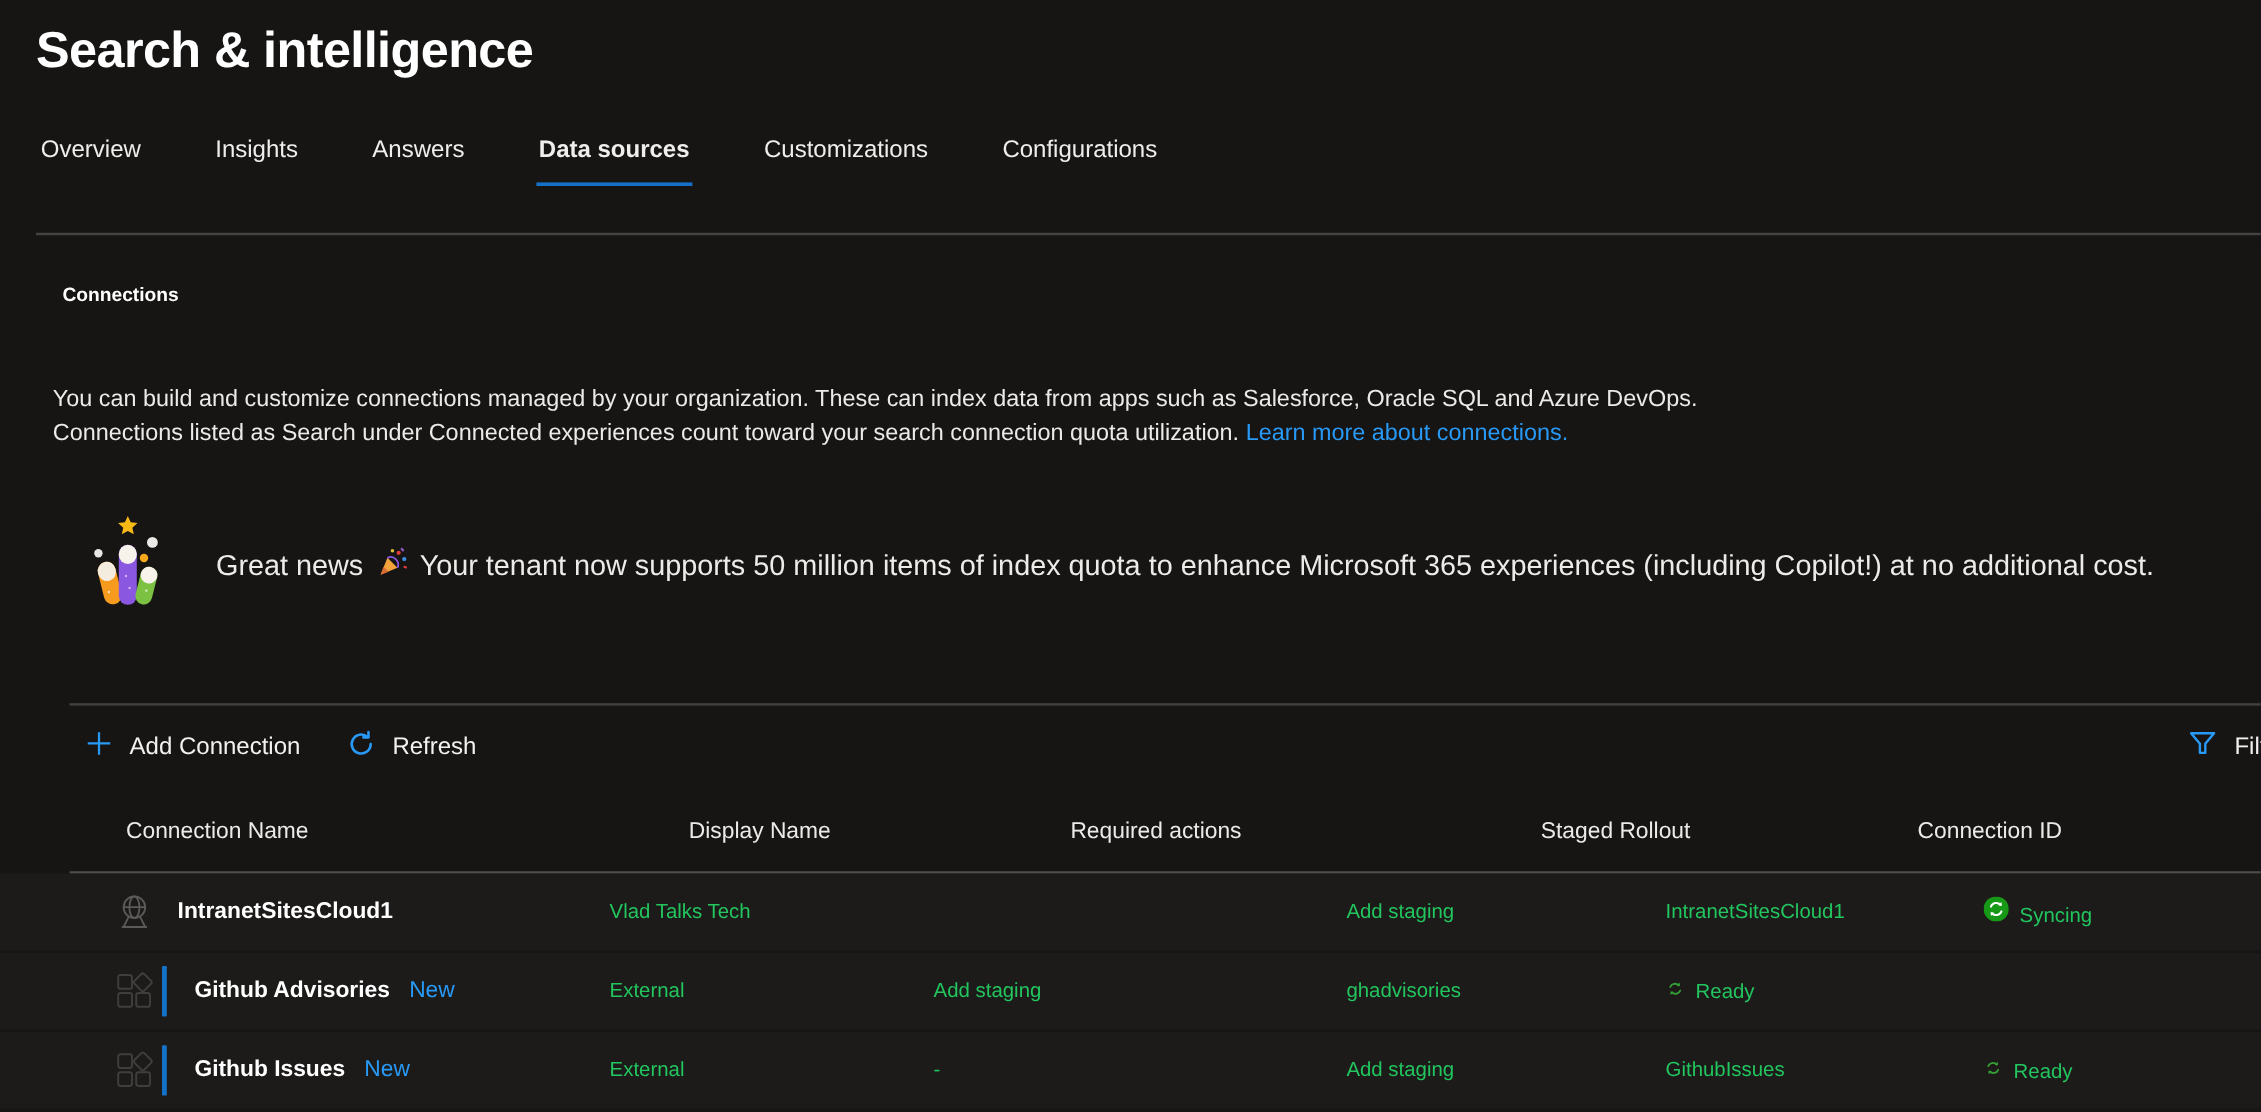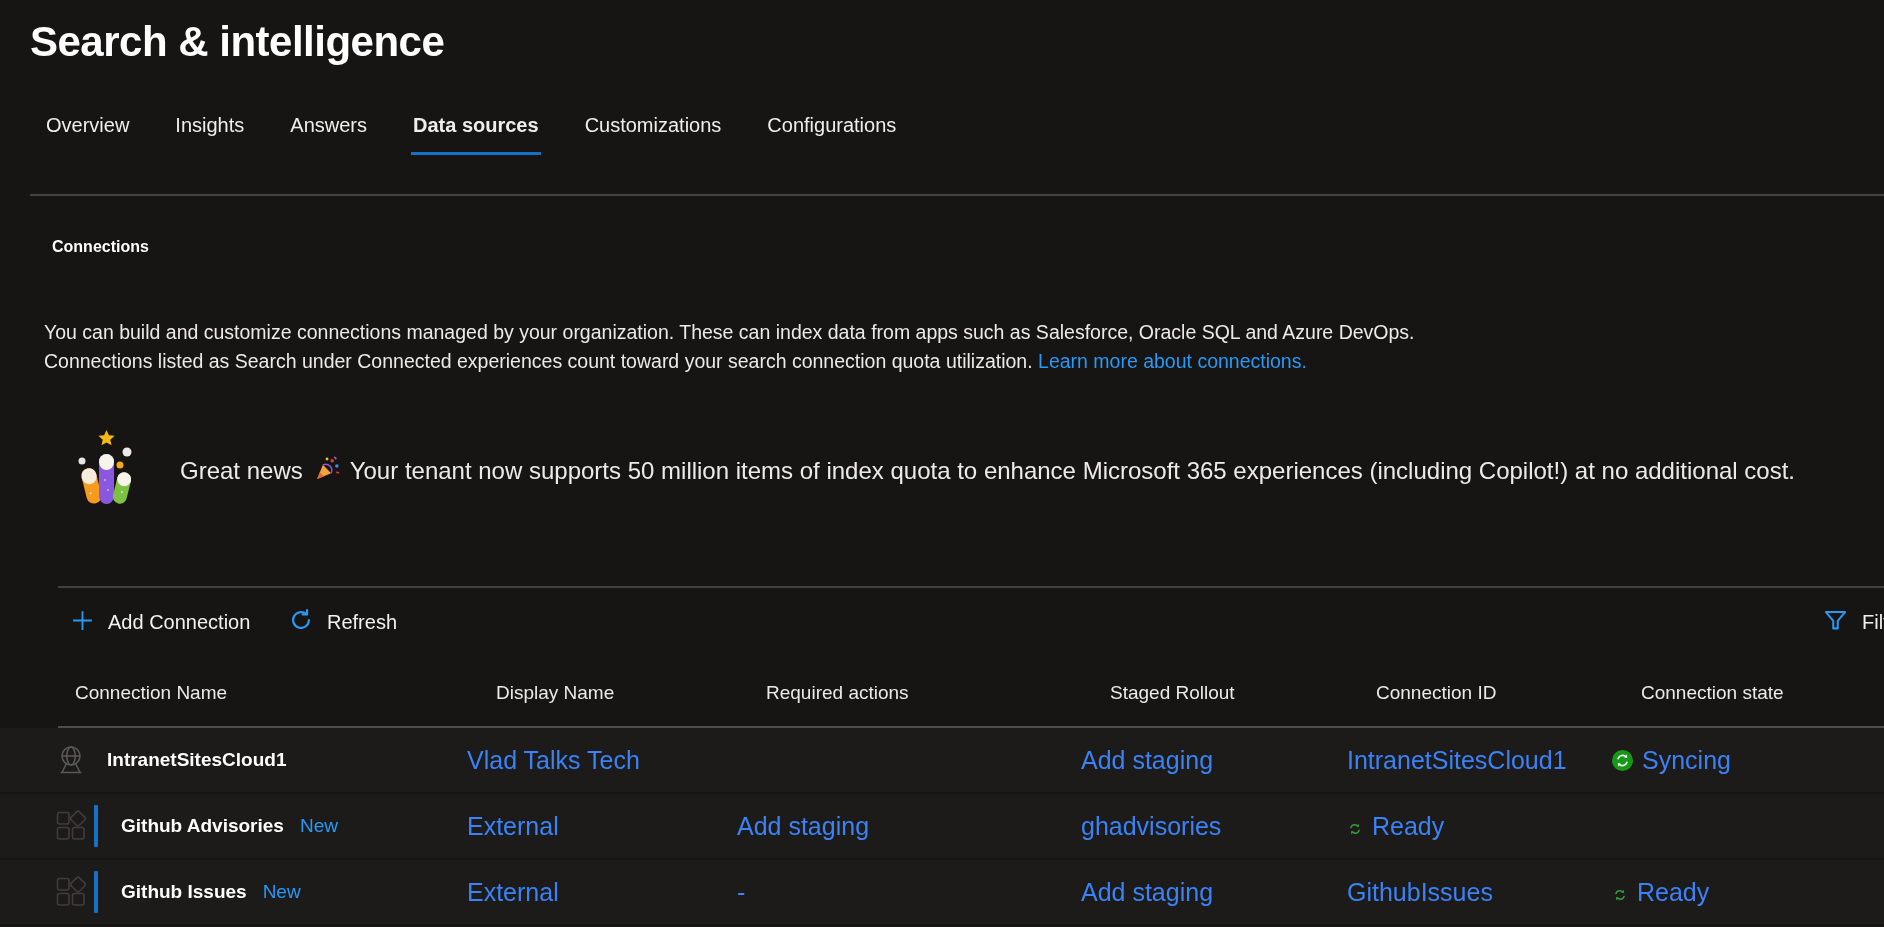--- a/index.html
+++ b/index.html
@@ -9,21 +9,21 @@
     width:1884px; height:927px;
     overflow:hidden;
     font-family:"Liberation Sans","DejaVu Sans",sans-serif;
     color:#e8e6e3;
   }
   .page-title {
     position:absolute; left:30px; top:18px;
     font-size:42px; font-weight:bold; color:#ffffff; letter-spacing:-0.5px;
   }
   
-  .tabs { position:absolute; left:44px; top:112px; display:flex; column-gap:42px; }
+  .tabs { position:absolute; left:32px; top:112px; display:flex; column-gap:58px; }
   .tab {
     font-size:20px; color:#f0eeec; padding:2px 2px 15px 2px;
     border-bottom:3px solid transparent; cursor:pointer; white-space:nowrap;
   }
   .tab.selected { font-weight:bold; border-bottom-color:#1570c8; }
   .hr1 { position:absolute; top:194px; left:30px; right:0; height:2px; background:#454341; }
 
   .section-heading { position:absolute; left:52px; top:238px; font-size:16px; font-weight:bold; color:#ffffff; }
 
   .description { position:absolute; left:44px; top:318px; font-size:19.5px; line-height:29px; color:#eceae7; }
@@ -40,38 +40,38 @@
   .tool-btn { position:absolute; top:0; height:44px; display:flex; align-items:center; gap:13px; cursor:pointer; }
   .tool-btn .lbl { font-size:20px; color:#f3f1ef; white-space:nowrap; }
   .btn-add { left:70px; }
   .btn-refresh { left:288px; }
   .btn-filter { left:1822px; width:140px; }
 
   
   .thead {
     position:absolute; top:660px; left:0; right:0; height:66px;
     display:grid; grid-template-columns:421px 270px 344px 266px 265px 1fr;
-    align-items:center; padding-left:75px;
+    align-items:center; padding-left:105px;gap:48px;
   }
   .hcell { font-size:19px; color:#eceae7; cursor:pointer; }
   .hr3 { position:absolute; top:726px; left:58px; right:0; height:2px; background:#4f4d4a; }
 
   .tbody { position:absolute; top:728px; left:0; right:0; }
   .trow {
     height:64px; margin-bottom:2px; background:#1c1b1a;
     display:grid; grid-template-columns:421px 270px 344px 266px 265px 1fr;
-    align-items:center; padding-left:46px; cursor:pointer;
+    align-items:center; padding-left:87px; cursor:pointer;
   }
   .namecell { display:flex; align-items:center; height:100%; }
   .row-icon { margin-left:9px; flex:0 0 auto; display:flex; }
   .new-bar { width:4px; height:42px; background:#1473c8; margin-left:7px; border-radius:1px; }
   .conn-name { font-size:19px; font-weight:bold; color:#ffffff; white-space:nowrap; }
   .ml20 { margin-left:20px; } .ml23 { margin-left:23px; }
   .new-label { font-size:19px; color:#2899f5; margin-left:16px; }
-  .cell { font-size:25px; color:#3b82f6; white-space:nowrap; }
+  .cell { font-size:17px; color:#22c55e; white-space:nowrap; }
   .ra-cell { position:relative; height:100%; display:flex; align-items:center; }
   .red-box {
     position:absolute; left:-35px; top:-6px; width:268px; height:70px;
     border:3px solid #d13438; pointer-events:none;
   }
   .statecell { display:flex; align-items:flex-end; gap:9px; }
 </style>
 </head>
 <body>
 

